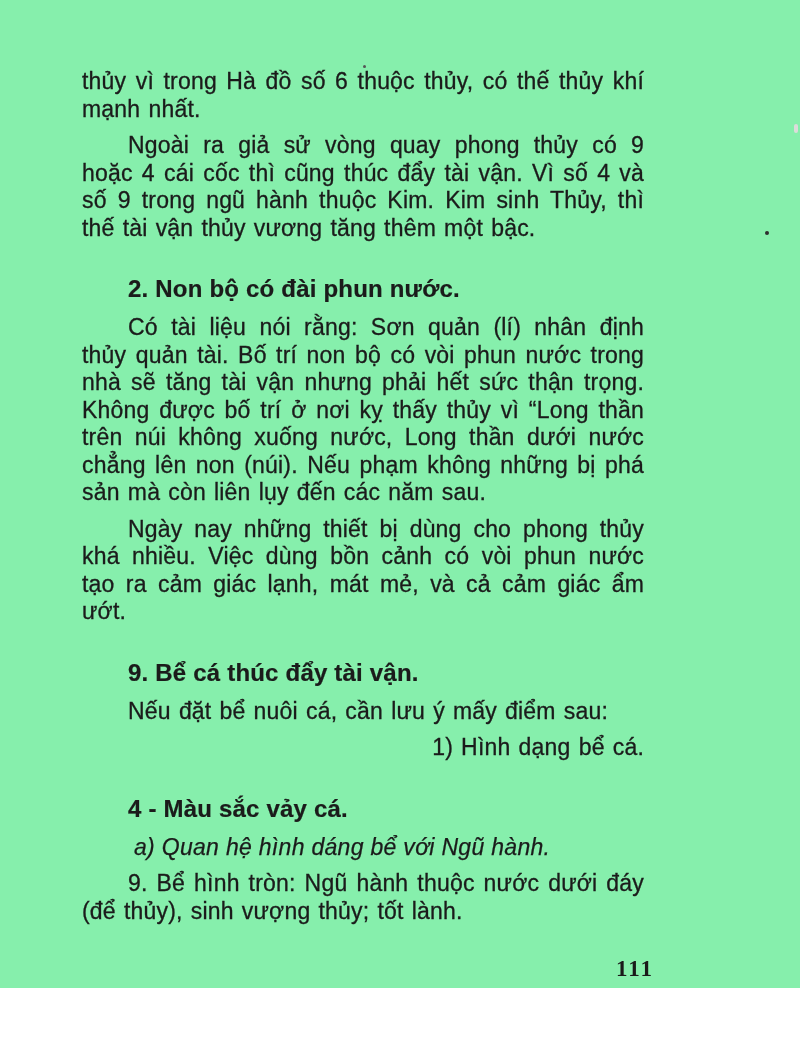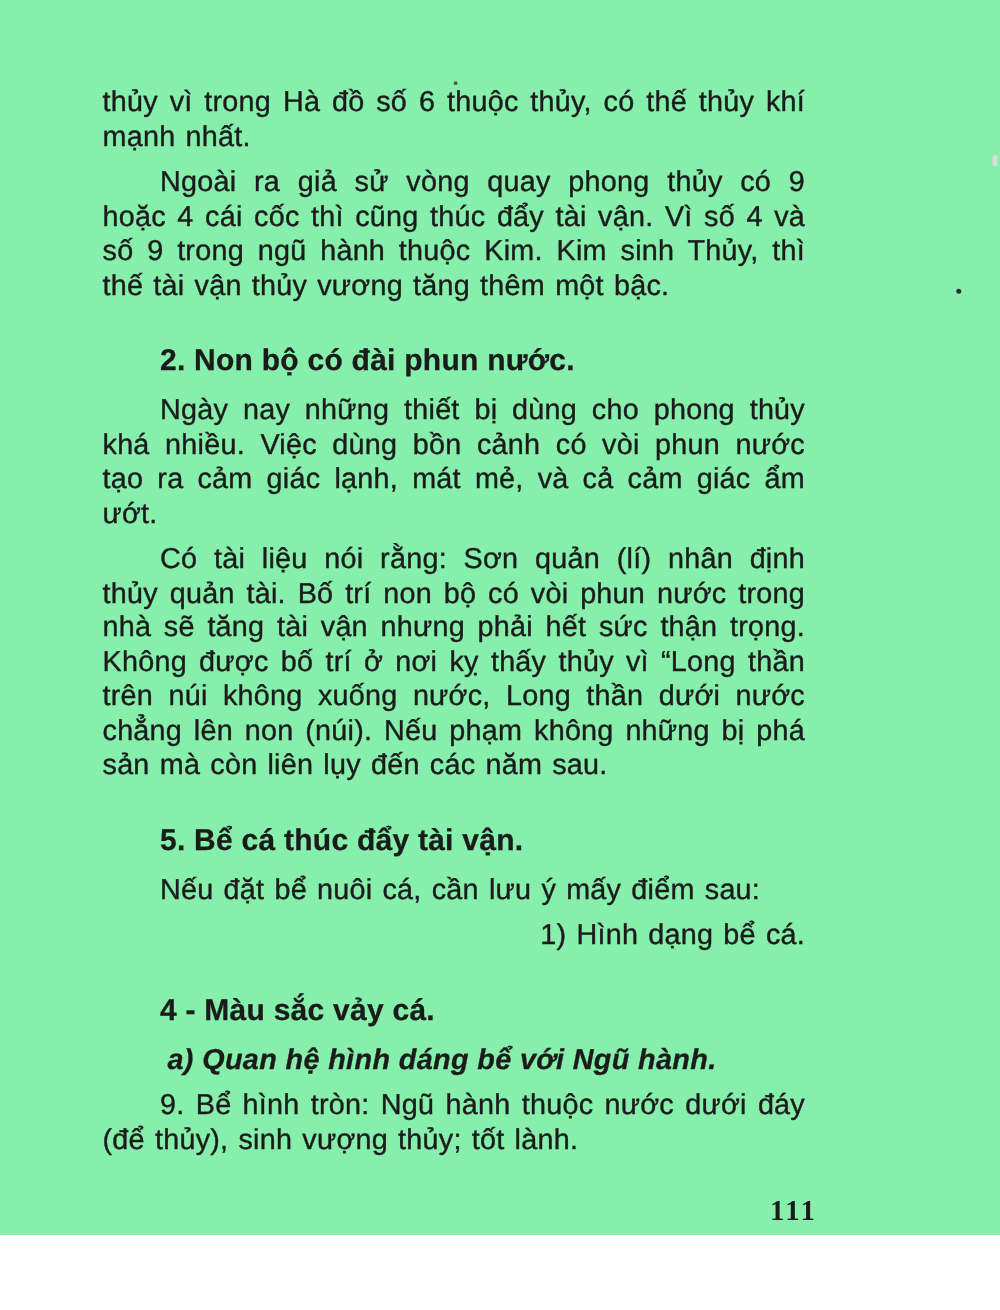--- a/index.html
+++ b/index.html
@@ -16,21 +16,21 @@
   }
   .indent { text-indent:46px; }
   .heading {
     font-size:24px; line-height:30px; font-weight:700;
     margin:32px 0 10px 46px; letter-spacing:0.2px;
     -webkit-text-stroke:0.2px #111;
   }
   .list-item { margin:0 0 6.5px 46px; text-align:right; text-indent:0; }
   .subheading {
     font-style:italic; font-size:23px; line-height:27.5px;
-    margin:0 0 9px 52px; letter-spacing:0.3px;font-weight:bold;
+    margin:0 0 9px 52px; letter-spacing:0.3px;
     -webkit-text-stroke:0.25px #1b1b1b;
   }
   .page-number {
     position:absolute; left:616px; top:956px;
     font-family:Liberation Serif, serif; font-size:23px; font-weight:700;
     letter-spacing:2px; color:#1a1a1a;
   }
   .watermark { position:absolute; left:632px; top:992px; display:flex; align-items:flex-start; gap:4px; }
   .logo-frame {
     width:26px; height:29px; border:4px solid #cd8177; background:#faf6f2;
@@ -49,23 +49,23 @@
 </style>
 </head>
 <body>
 
 <div class="page">
 
   <main class="text-block">
     <p class="para">thủy vì trong Hà đồ số 6 thuộc thủy, có thế thủy khí mạnh nhất.</p>
     <p class="para indent">Ngoài ra giả sử vòng quay phong thủy có 9 hoặc 4 cái cốc thì cũng thúc đẩy tài vận. Vì số 4 và số 9 trong ngũ hành thuộc Kim. Kim sinh Thủy, thì thế tài vận thủy vương tăng thêm một bậc.</p>
     <h2 class="heading">2. Non bộ có đài phun nước.</h2>
+    <p class="para indent">Có tài liệu nói rằng: Sơn quản (lí) nhân định thủy quản tài. Bố trí non bộ có vòi phun nước trong nhà sẽ tăng tài vận nhưng phải hết sức thận trọng. Không được bố trí ở nơi kỵ thấy thủy vì “Long thần trên núi không xuống nước, Long thần dưới nước chẳng lên non (núi). Nếu phạm không những bị phá sản mà còn liên lụy đến các năm sau.</p>
     <p class="para indent">Ngày nay những thiết bị dùng cho phong thủy khá nhiều. Việc dùng bồn cảnh có vòi phun nước tạo ra cảm giác lạnh, mát mẻ, và cả cảm giác ẩm ướt.</p>
-    <p class="para indent">Có tài liệu nói rằng: Sơn quản (lí) nhân định thủy quản tài. Bố trí non bộ có vòi phun nước trong nhà sẽ tăng tài vận nhưng phải hết sức thận trọng. Không được bố trí ở nơi kỵ thấy thủy vì “Long thần trên núi không xuống nước, Long thần dưới nước chẳng lên non (núi). Nếu phạm không những bị phá sản mà còn liên lụy đến các năm sau.</p>
-    <h2 class="heading">5. Bể cá thúc đẩy tài vận.</h2>
+    <h2 class="heading">9. Bể cá thúc đẩy tài vận.</h2>
     <p class="para indent">Nếu đặt bể nuôi cá, cần lưu ý mấy điểm sau:</p>
     <p class="para list-item">1) Hình dạng bể cá.</p>
     <h2 class="heading">4 - Màu sắc vảy cá.</h2>
     <p class="subheading">a) Quan hệ hình dáng bể với Ngũ hành.</p>
     <p class="para indent">9. Bể hình tròn: Ngũ hành thuộc nước dưới đáy (để thủy), sinh vượng thủy; tốt lành.</p>
   </main>
 
   <div class="page-number">111</div>
 
   <div class="watermark">

